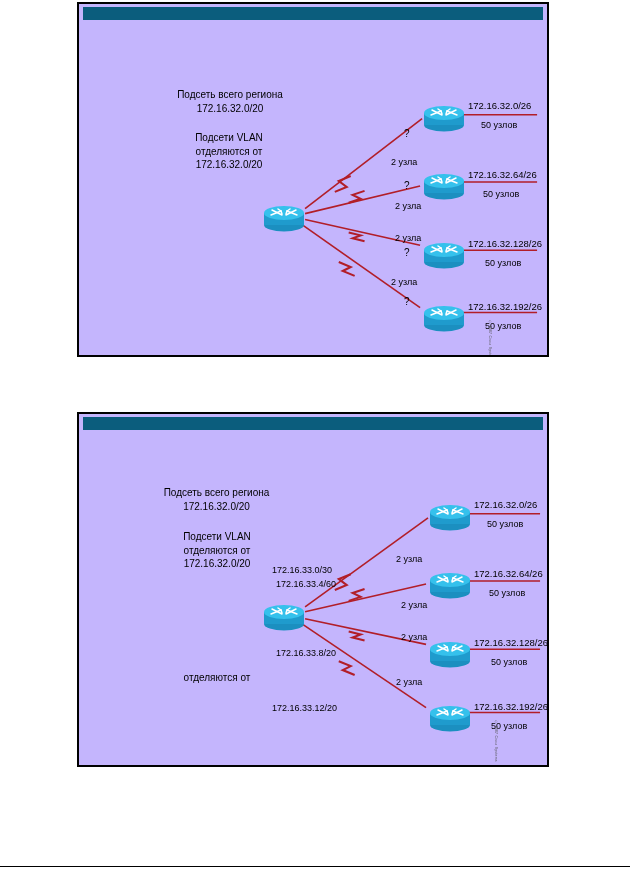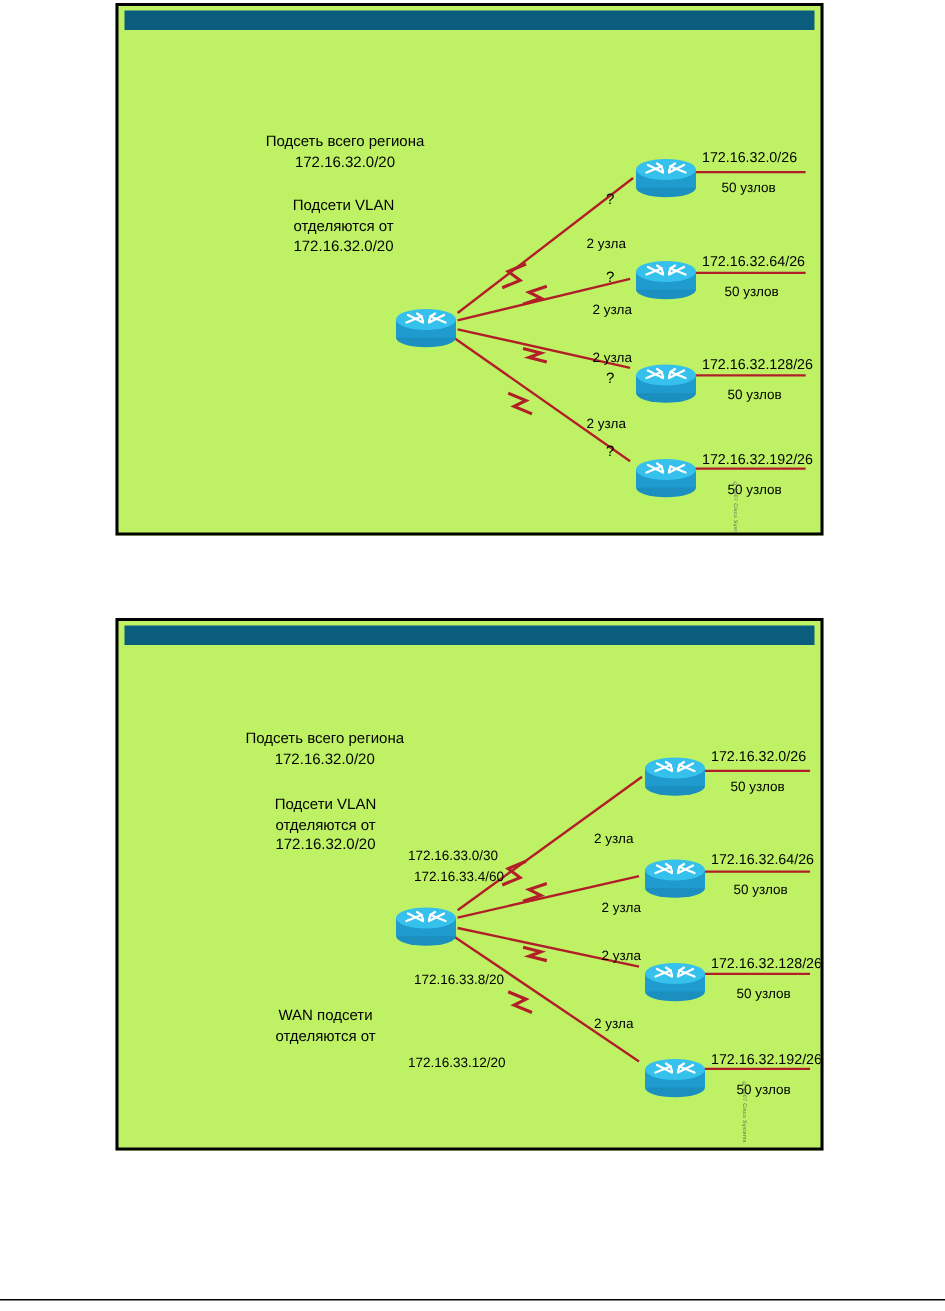--- a/index.html
+++ b/index.html
@@ -7,21 +7,21 @@
   body{
     width:630px;height:874px;overflow:hidden;
     font-family:"Liberation Sans","DejaVu Sans",sans-serif;
     color:#000;
   }
   .page{position:relative;width:630px;height:874px;background:#fff;}
 
   
   .slide{
     position:absolute;
-    background:#bef264;
+    background:#c4b5fd;
     border:2px solid #000;
     box-sizing:border-box;
     overflow:hidden;
   }
   #slide-1{left:77px;top:2px;width:472px;height:355px;}
   #slide-2{left:77px;top:412px;width:472px;height:355px;}
 
   .slide-header{
     position:absolute;left:4px;top:3px;right:4px;height:13px;
     background:#0b5d7d;
@@ -261,21 +261,20 @@
         <div>172.16.32.0/20</div>
       </div>
 
       <div class="note" style="left:48px;top:116px;width:180px;">
         <div>Подсети VLAN</div>
         <div>отделяются от</div>
         <div>172.16.32.0/20</div>
       </div>
 
       <div class="note" style="left:48px;top:257px;width:180px;">
-        <div>WAN подсети</div>
         <div>отделяются от</div>
       </div>
 
       <div class="router" style="left:182px;top:188px;">
         <svg viewBox="0 0 46 30">
           <ellipse cx="23" cy="22" rx="20" ry="6.5" fill="#1b8fc0"></ellipse>
           <rect x="3" y="10" width="40" height="12" fill="#1f9bcd"></rect>
           <ellipse cx="23" cy="10" rx="20" ry="7" fill="#35c1ec"></ellipse>
           <g stroke="#ffffff" stroke-width="1.5" fill="none" stroke-linecap="round">
             <path d="M10 12 L20 8"></path>

